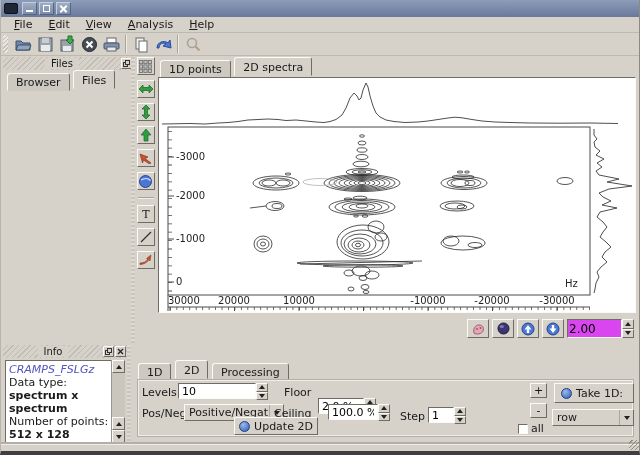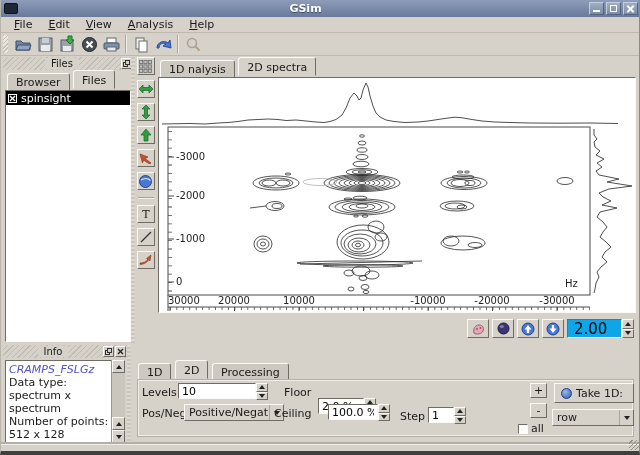--- a/index.html
+++ b/index.html
@@ -73,33 +73,33 @@
   #plot-wrap svg{position:absolute;left:0;top:0;}
   .yt{position:absolute;font-size:10px;color:#222;left:16px;}
   .xt{position:absolute;font-size:10px;color:#222;top:216px;transform:translateX(-50%);}
   .xt.first{transform:none;}
   .hz{position:absolute;font-size:10px;color:#222;left:405px;top:199px;}
   #plot-strip{position:absolute;left:2px;top:259px;width:478px;height:25px;display:flex;align-items:center;
     justify-content:flex-end;gap:3px;padding-right:2px;}
   .pbtn{width:22px;height:19px;}
   .spinbox{display:flex;height:19px;}
   .spinbox input{width:55px;height:19px;border:1px solid;border-color:#6f6c64 #fbfaf6 #fbfaf6 #6f6c64;
-    font-family:inherit;font-size:15px;padding:0 6px;background:#0ea5e9;}
+    font-family:inherit;font-size:12px;padding:0 1px;background:#d946ef;}
   .spincol{width:12px;height:19px;display:flex;flex-direction:column;}
   .spincol .sc{flex:1;background:#d6d2c9;border:1px solid;border-color:#fbfaf6 #6f6c64 #6f6c64 #fbfaf6;
     display:flex;align-items:center;justify-content:center;cursor:pointer;}
   .tri-up{width:0;height:0;border-left:3px solid transparent;border-right:3px solid transparent;border-bottom:4px solid #222;}
   .tri-dn{width:0;height:0;border-left:3px solid transparent;border-right:3px solid transparent;border-top:4px solid #222;}
   
   #info-dock{position:absolute;left:2px;top:345px;width:124px;height:100px;}
   #info-body{position:absolute;left:2px;top:15px;right:2px;bottom:2px;background:#fff;
     border:1px solid;border-color:#6f6c64 #fbfaf6 #fbfaf6 #6f6c64;overflow:hidden;padding:2px 3px;
     line-height:13px;font-size:11px;}
   #info-body .ds-name{color:#5353c1;font-style:italic;}
-  #info-body b{font-weight:normal;margin-top:31px;}
+  #info-body b{font-weight:bold;margin-top:31px;}
   #info-sb{position:absolute;right:2px;top:15px;bottom:2px;width:14px;background:#cac6be;
     border-left:1px solid #9a968e;display:flex;flex-direction:column;}
   .sb-btn{height:13px;background:#d6d2c9;border:1px solid;border-color:#fbfaf6 #6f6c64 #6f6c64 #fbfaf6;
     display:flex;align-items:center;justify-content:center;cursor:pointer;flex:none;}
   .sb-track{flex:1;}
   
   #tools-dock{position:absolute;left:131px;top:345px;width:507px;height:100px;}
   #tools-tabs{position:absolute;left:6px;top:15px;height:19px;}
   #tools-frame{position:absolute;left:5px;top:34px;right:5px;height:58px;
     border:1px solid #b3afa7;box-shadow:inset 0 0 0 1px #f0eee9;}
@@ -122,21 +122,20 @@
     background:repeating-linear-gradient(135deg,transparent 0 2px,#918d85 2px 3px);}
   .vsplit{position:absolute;width:4px;background:repeating-linear-gradient(0deg,#cac6be 0 2px,#dedad2 2px 4px);}
 </style>
 </head>
 <body>
 
 <div id="window">
 
   <div class="titlebar">
     <span class="app-icon"></span>
-    <span class="tb-title">GSim</span>
     <span class="winbtns">
       <span class="wbtn">
           <span class="g-min"></span>
         </span>
       <span class="wbtn">
           <span class="g-max"></span>
         </span>
       <span class="wbtn">
           <span class="g-x1"></span>
           <span class="g-x2"></span>
@@ -214,29 +213,20 @@
       <span class="dock-btn">
         <svg width="7" height="7" viewBox="0 0 7 7">
             <rect x="0.5" y="2.5" width="4" height="4" fill="none" stroke="#333"></rect>
             <rect x="2.5" y="0.5" width="4" height="4" fill="#d6d2c9" stroke="#333"></rect>
           </svg>
       </span>
     </div>
     <div id="files-tabs">
       <span class="tab">Browser</span>
       <span class="tab active">Files</span>
-    </div>
-    <div id="files-list">
-      <div class="file-row">
-        <svg width="9" height="9" viewBox="0 0 9 9">
-            <rect x="0.5" y="0.5" width="8" height="8" fill="#000" stroke="#fff"></rect>
-            <path d="M2 2 L7 7 M7 2 L2 7" stroke="#fff" stroke-width="1.4"></path>
-          </svg>
-        <span>spinsight</span>
-      </div>
     </div>
   </div>
 
   <div class="vsplit" style="left:130px;top:57px;height:286px;"></div>
 
   <div id="side-toolbar">
     <span class="sbtn">
       <svg width="13" height="13" viewBox="0 0 13 13">
           <g fill="#c2c2c2" stroke="#6a6a6a" stroke-width="0.8">
             <rect x="0.5" y="0.5" width="3.2" height="3.2"></rect>
@@ -290,21 +280,21 @@
     </span>
     <span class="sbtn">
       <svg width="13" height="12" viewBox="0 0 13 12">
           <path d="M1 9 C4 9 7 8 9 5 L7.5 4.5 L12 1 L11 7 L9.8 5.8 C8 9 4 10.5 1 10.5 Z" fill="#c6522e" stroke="#7a2c12" stroke-width="0.5"></path>
         </svg>
     </span>
   </div>
 
   <div id="canvas">
     <div id="spectra-tabs">
-      <span class="tab">1D nalysis</span>
+      <span class="tab">1D points</span>
       <span class="tab active">2D spectra</span>
     </div>
     <div id="plot-frame">
       <div id="plot-wrap">
         <svg width="474" height="232" viewBox="0 0 474 232" preserveAspectRatio="none">
 
           <g>
           <path d="M2 45 L30 44.5 L45 45 L58 44 L68 43.5 L78 42.5 L88 41 L98 40.5 L108 40 L118 40.5 L126 41.5 L136 41 L146 42 L156 43 L164 43.5 L170 42.5 L176 40.5 L182 36 L186 29 L190 19 L194 14 L197 17 L199 21 L201 19 L203 11 L206 4 L208 8 L210 17 L213 27 L216 34 L220 38 L226 41 L234 42.5 L245 43.5 L258 43 L268 42 L278 40.5 L288 39 L295 38.2 L302 38.8 L312 40.5 L322 42 L335 43 L350 43.5 L370 44 L400 44.2 L430 44 L458 44.5" fill="none" stroke="#3a3a3a" stroke-width="0.9"></path>
           </g>
 
@@ -558,20 +548,24 @@
         <input style="width: 26px;" value="1">
         <span class="spincol">
             <span class="sc">
               <span class="tri-up"></span>
             </span>
             <span class="sc">
               <span class="tri-dn"></span>
             </span>
           </span>
       </span>
+      <span class="btn3d" style="position:absolute;left:96px;top:37px;width:84px;height:18px;">
+        <span class="iconbtn-blue"></span>
+        <span>Update 2D</span>
+      </span>
       <span class="btn3d" style="position:absolute;left:392px;top:3px;width:17px;height:15px;">+</span>
       <span class="btn3d" style="position:absolute;left:392px;top:23px;width:17px;height:15px;">-</span>
       <span style="position:absolute;left:380px;top:42px;display:flex;align-items:center;gap:3px;">
         <span class="checkbox"></span>
         <span>all</span>
       </span>
       <span class="btn3d" style="position:absolute;left:416px;top:3px;width:80px;height:20px;justify-content:flex-start;padding-left:6px;">
         <span class="iconbtn-blue"></span>
         <span>Take 1D:</span>
       </span>

